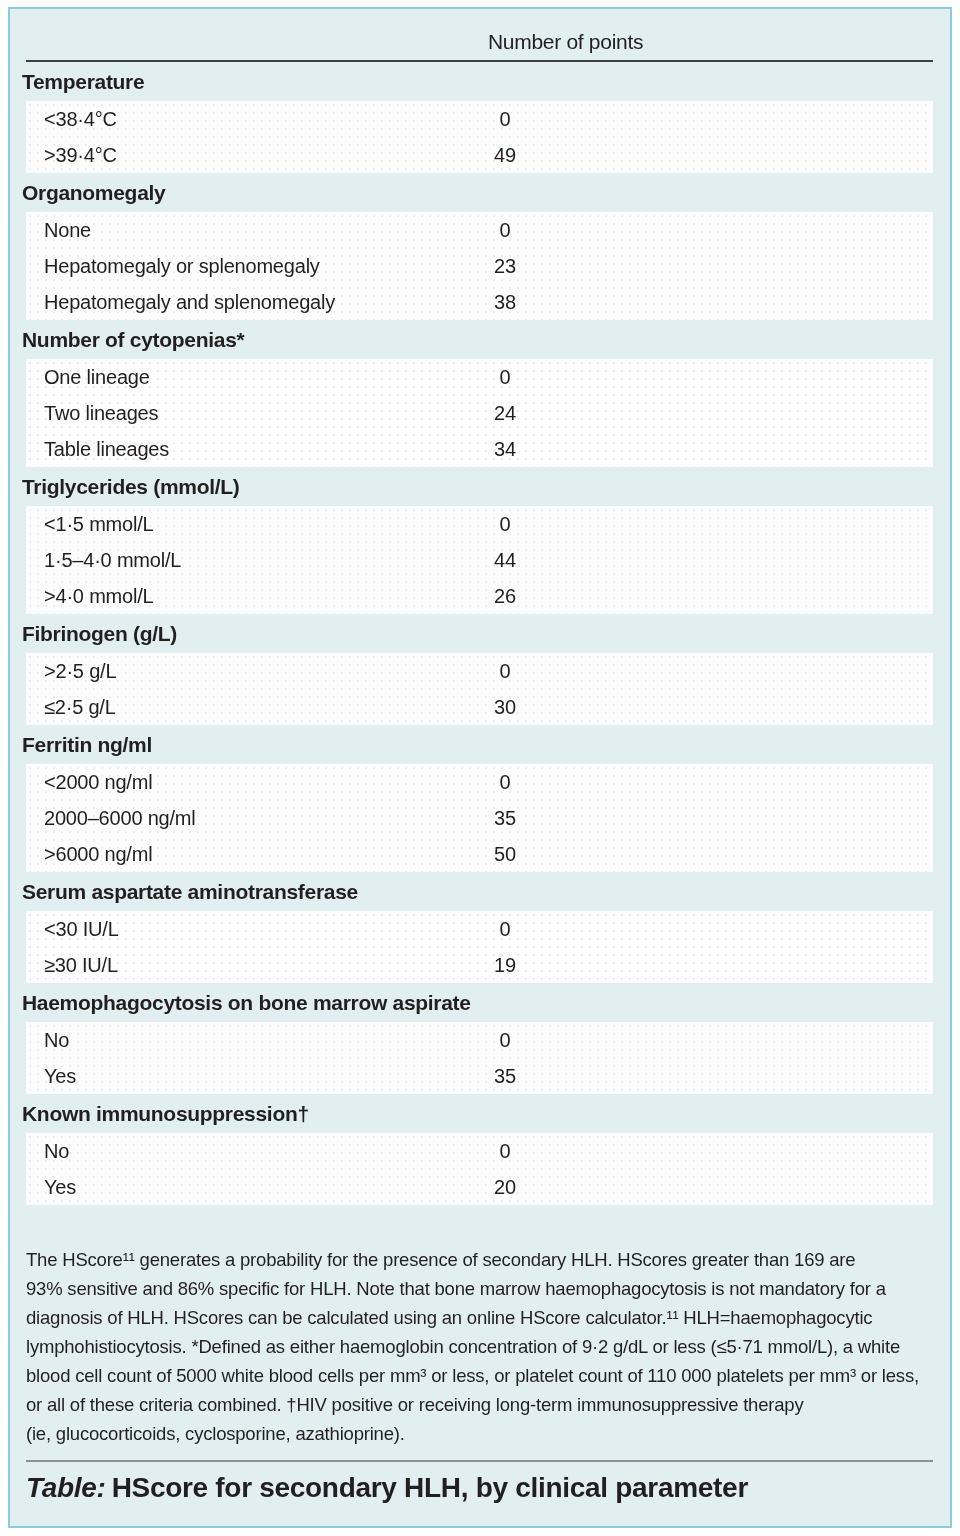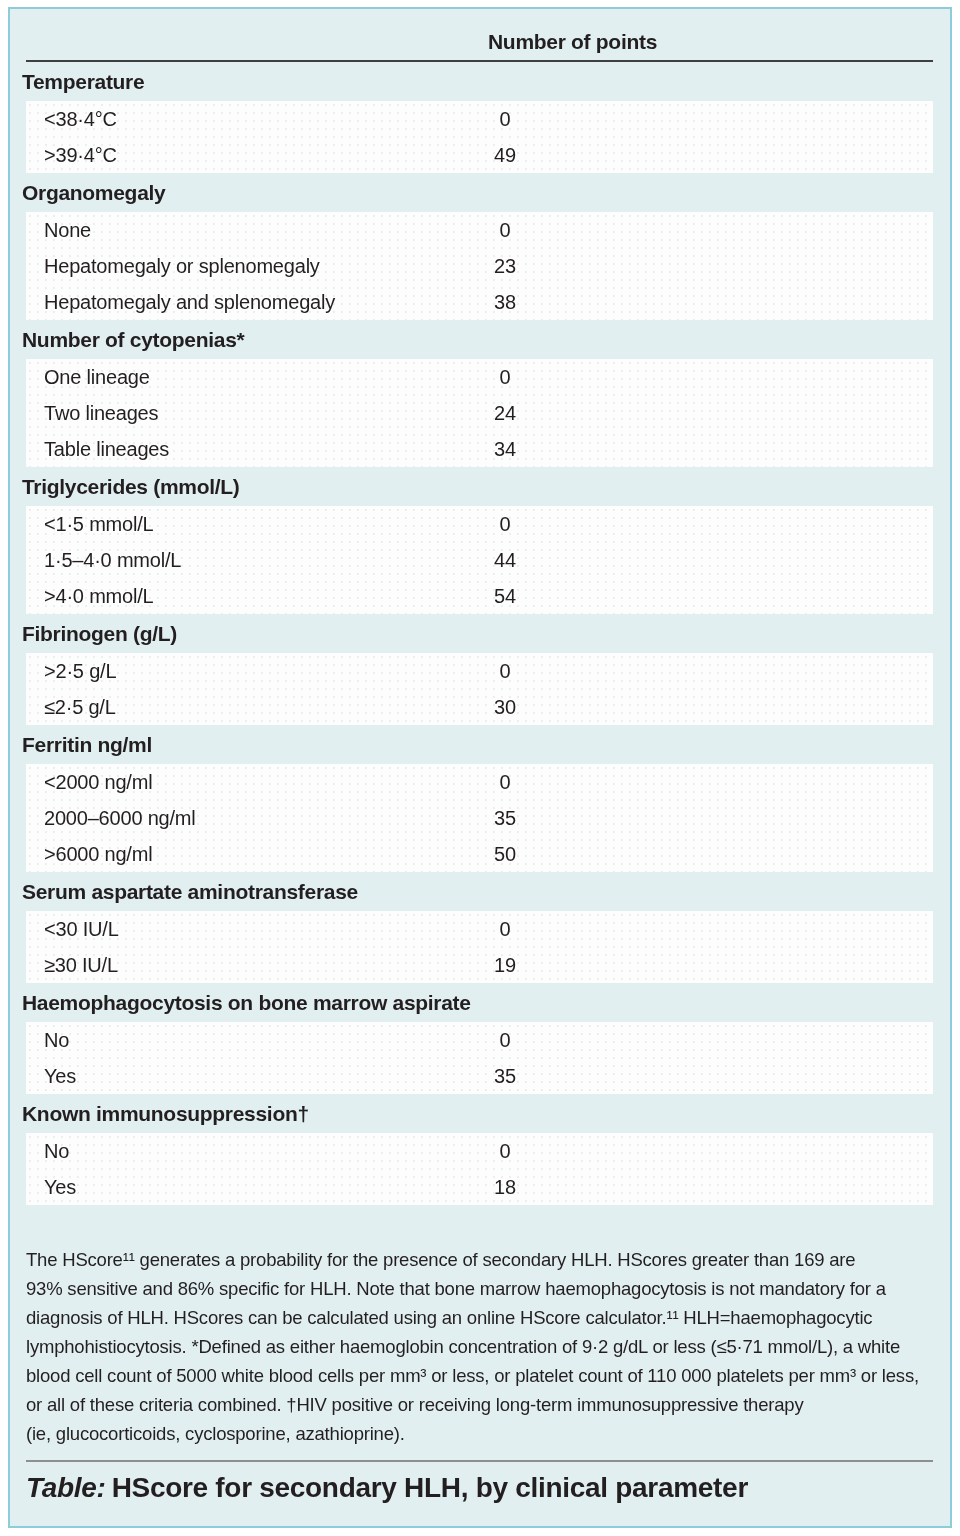--- a/index.html
+++ b/index.html
@@ -15,21 +15,21 @@
     box-sizing: border-box;
     border: 2px solid #8fccdb;
     background: #e2eff1;
     overflow: hidden;
   }
   .head-row {
     height: 51px;
     box-sizing: border-box;
     display: flex; align-items: flex-end;
     padding: 0 0 6px 478px;
-    font-weight: bold; font-size: 21px; letter-spacing: -0.3px;
+    font-weight: normal; font-size: 21px; letter-spacing: -0.3px;
   }
   .rule { height: 2px; margin: 0 17px 0 16px; }
   .rule.dark { background: #3f3f3f; }
   .rule.gray { background: #8f8f8f; margin-top: 12px; }
   .sec-title {
     height: 39px;
     display: flex; align-items: center;
     padding-left: 12px;
     font-weight: bold; font-size: 21px; letter-spacing: -0.3px;
   }
@@ -135,21 +135,21 @@
     <span class="row-points">0</span>
   </div>
 
   <div class="row">
     <span class="row-label">1·5–4·0 mmol/L</span>
     <span class="row-points">44</span>
   </div>
 
   <div class="row">
     <span class="row-label">&gt;4·0 mmol/L</span>
-    <span class="row-points">54</span>
+    <span class="row-points">26</span>
   </div>
 </div>
   </section>
 
   <section>
     <div class="sec-title">Fibrinogen (g/L)</div>
     <div class="sec-rows">
   <div class="row">
     <span class="row-label">&gt;2·5 g/L</span>
     <span class="row-points">0</span>
@@ -215,21 +215,21 @@
   <section>
     <div class="sec-title">Known immunosuppression†</div>
     <div class="sec-rows">
   <div class="row">
     <span class="row-label">No</span>
     <span class="row-points">0</span>
   </div>
 
   <div class="row">
     <span class="row-label">Yes</span>
-    <span class="row-points">18</span>
+    <span class="row-points">20</span>
   </div>
 </div>
   </section>
 </div>
 
   <div class="footnote" id="footnote">
   <div class="fn-line">The HScore¹¹ generates a probability for the presence of secondary HLH. HScores greater than 169 are</div>
 
   <div class="fn-line">93% sensitive and 86% specific for HLH. Note that bone marrow haemophagocytosis is not mandatory for a</div>
 

